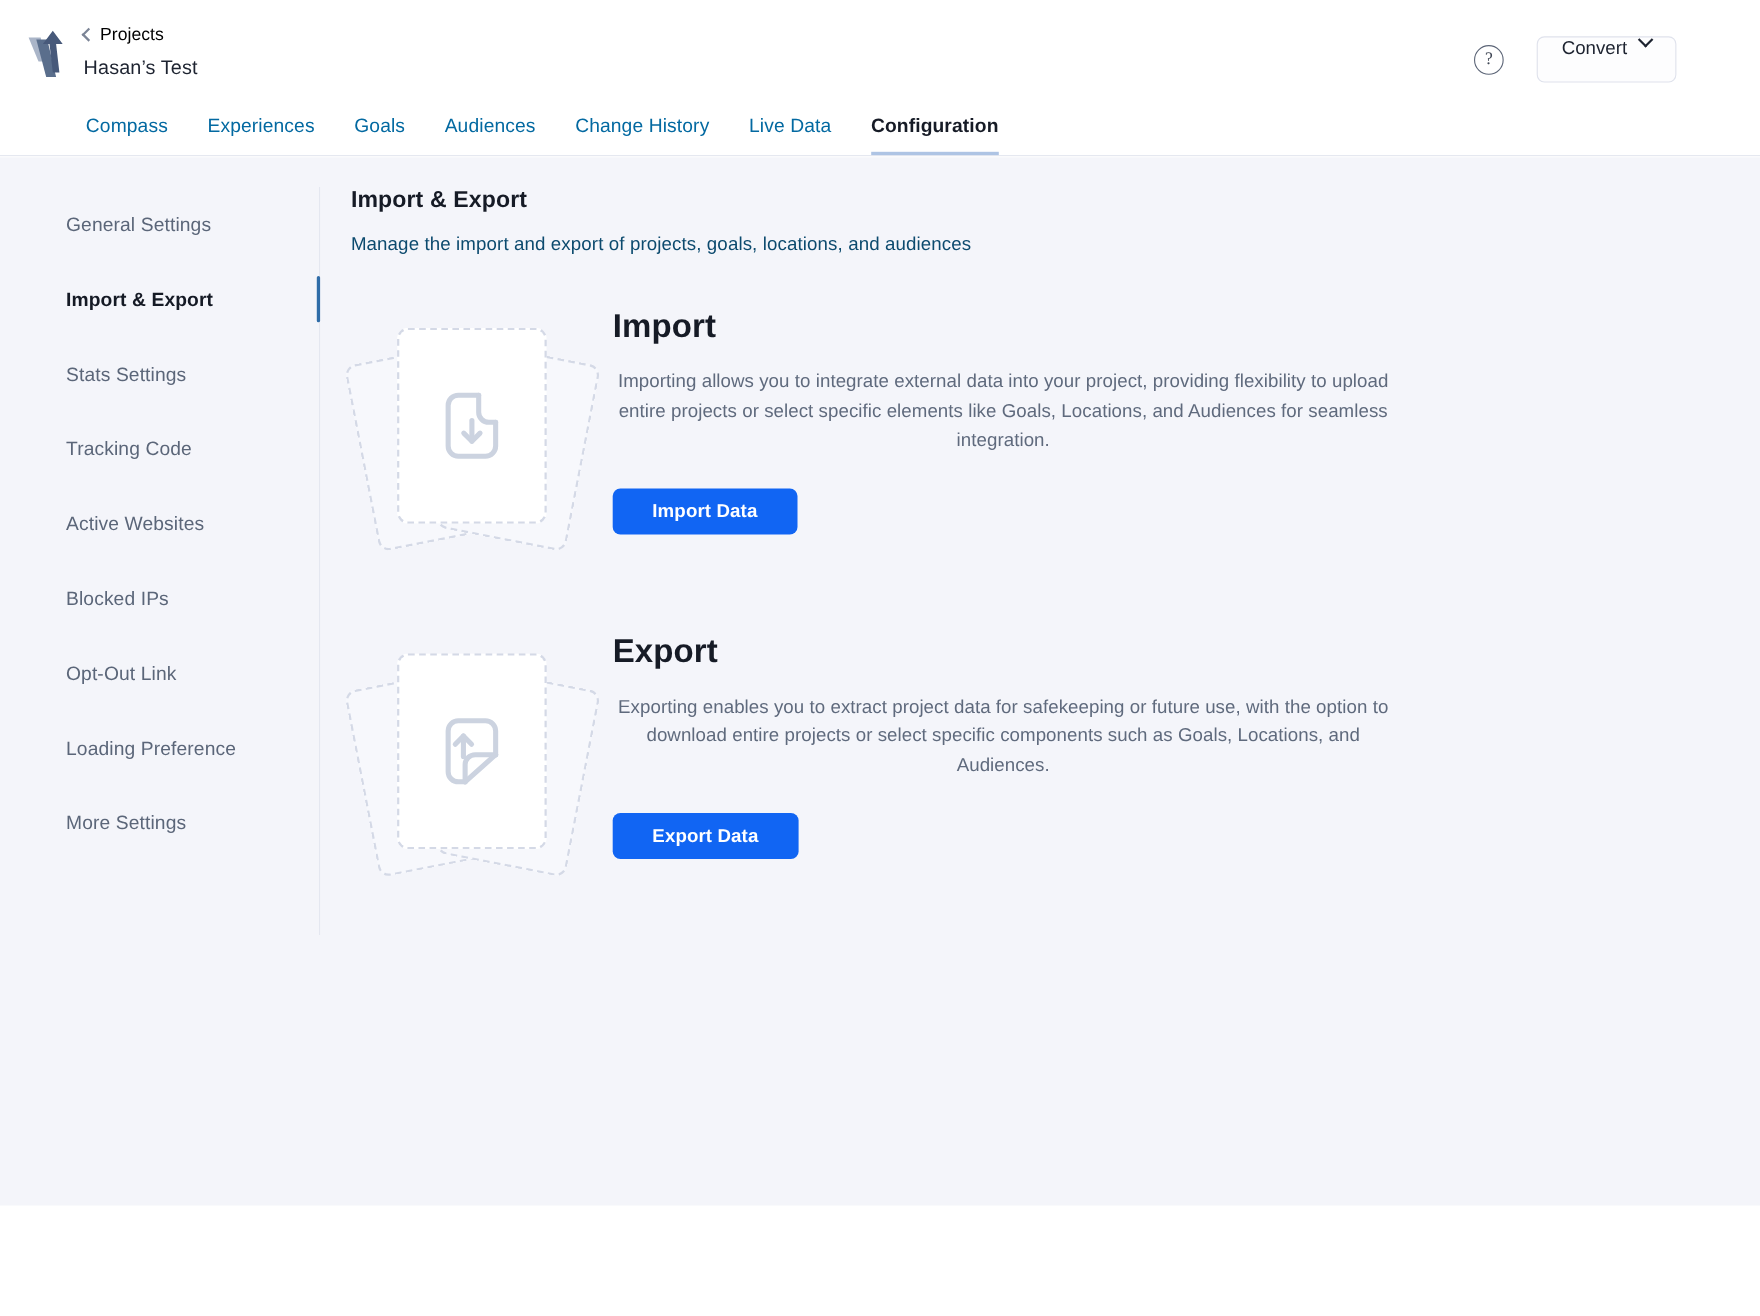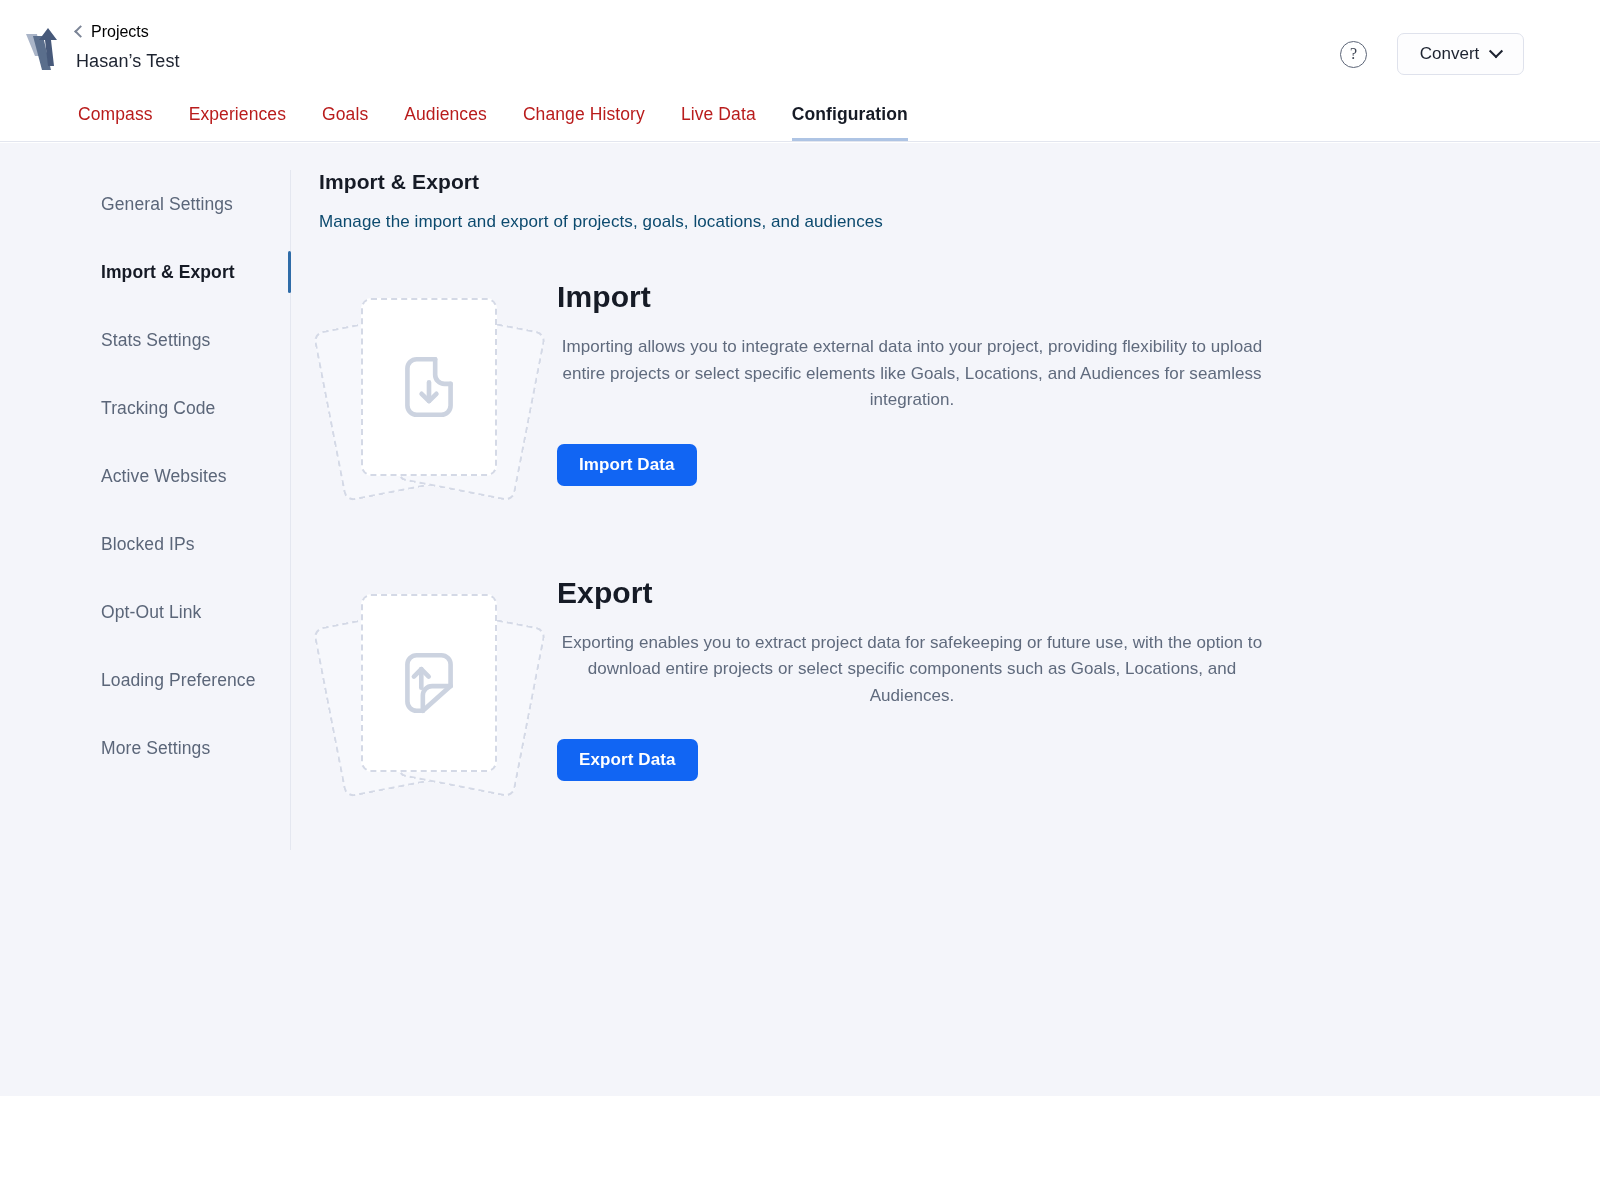--- a/index.html
+++ b/index.html
@@ -92,26 +92,25 @@
     display: flex;
     align-items: center;
     justify-content: center;
     cursor: pointer;
     font-family: "Liberation Serif", serif;
   }
 
   .convert-btn {
     height: 42px;
     min-width: 127px;
-    padding: 12px 16px;
+    padding: 0 16px;
     background: #fdfdfe;
     border: 1px solid #dfe2ec;
     border-radius: 7px;
     display: flex;
-    align-items: center;
     justify-content: center;
     gap: 12px;
     font-size: 17px;
     color: #1d2330;
     cursor: pointer;
   }
   .caret-down {
     width: 10px; height: 10px;
     border-right: 2.2px solid #1d2330;
     border-bottom: 2.2px solid #1d2330;
@@ -123,21 +122,21 @@
     position: absolute;
     left: 78px;
     bottom: 0;
     display: flex;
     align-items: flex-end;
     gap: 36px;
     height: 48px;
   }
   .tab {
     font-size: 17.5px;
-    color: #b91c1c;
+    color: #0369a1;
     padding-bottom: 13px;
     cursor: pointer;
     border-bottom: 3px solid transparent;
     letter-spacing: .1px;
     white-space: nowrap;
   }
   .tab.active {
     color: #161b26;
     font-weight: 700;
     border-bottom-color: #aec4e4;
@@ -160,21 +159,21 @@
     width: 291px;
     height: 680px;
     border-right: 1px solid #e4e7f0;
   }
 
   .side-item {
     position: relative;
     height: 68px;
     display: flex;
     align-items: center;
-    padding-left: 101px;
+    padding-left: 60px;
     font-size: 17.5px;
     color: #5b6679;
     cursor: pointer;
     letter-spacing: .1px;
   }
   .side-item.active {
     color: #151a25;
     font-weight: 700;
   }
   .side-item.active::after {
@@ -274,21 +273,21 @@
     font-size: 17px;
     line-height: 26.5px;
     color: #5f6a7d;
     max-width: 710px;
     letter-spacing: .05px;
     text-align: center;
   }
   .cta {
     margin-top: 30px;
     height: 42px;
-    padding: 0 22px;
+    padding: 0 36px;
     background: #1165f3;
     color: #ffffff;
     border: none;
     border-radius: 7px;
     font-size: 17px;
     font-weight: 700;
     font-family: "Liberation Sans", sans-serif;
     cursor: pointer;
     letter-spacing: .1px;
   }

